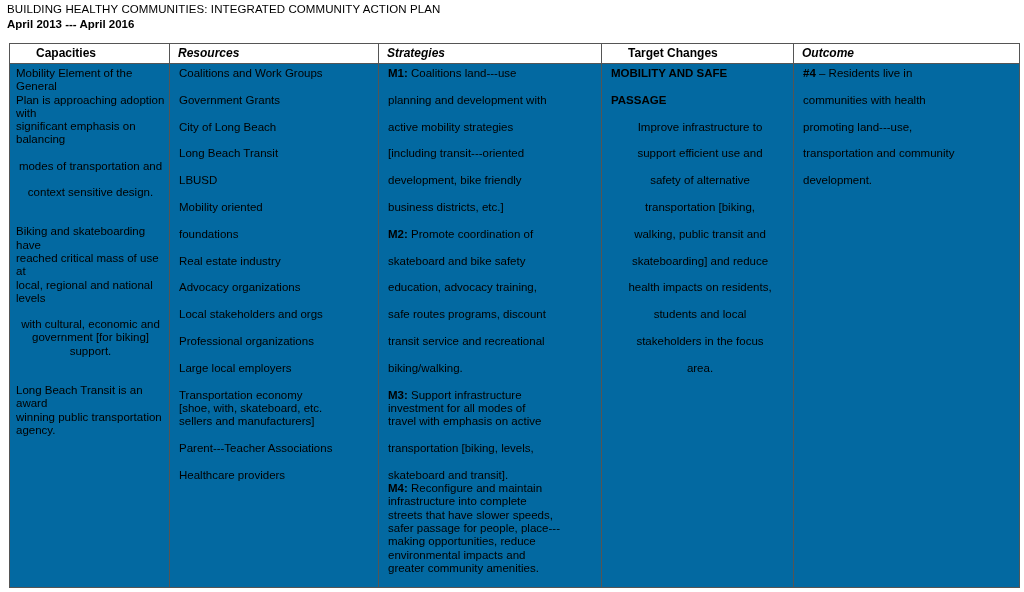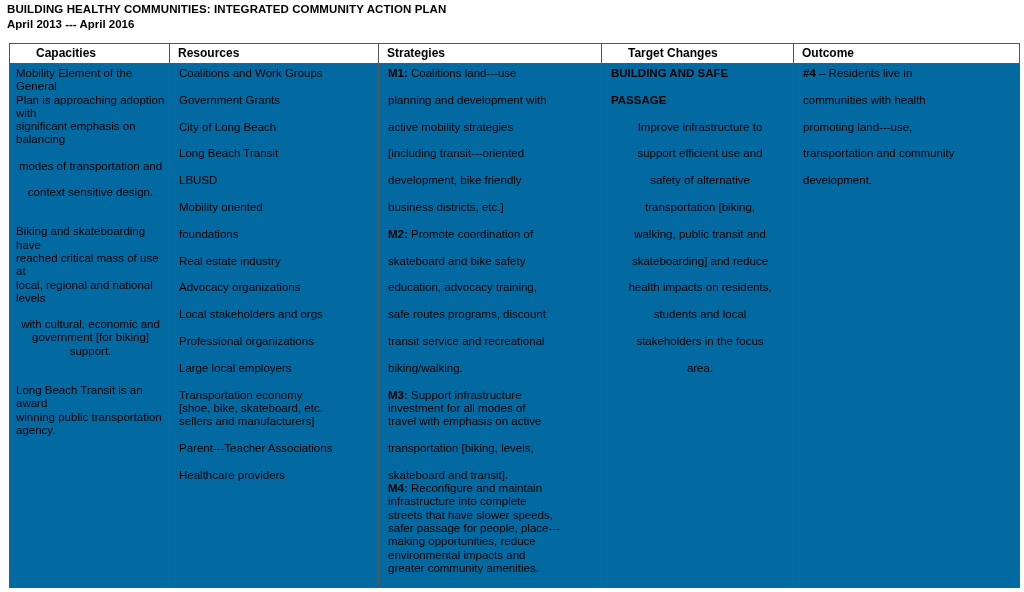--- a/index.html
+++ b/index.html
@@ -17,21 +17,21 @@
   .page {
     position: relative;
     width: 1024px;
     height: 592px;
   }
   .doc-title {
     position: absolute;
     left: 7px;
     top: 2px;
     font-size: 11.5px;
-    font-weight: bold;
+    font-weight: normal;
     letter-spacing: 0.1px;
     line-height: 15px;
     white-space: nowrap;
   }
   .doc-subtitle {
     position: absolute;
     left: 7px;
     top: 17px;
     font-size: 11.5px;
     font-weight: bold;
@@ -59,21 +59,21 @@
     border-right: 1px solid #555555;
     border-bottom: 1px solid #555555;
     font-size: 12px;
     font-weight: bold;
     text-align: left;
     padding: 1px 0 2px 26px;
     height: 16px;
     vertical-align: middle;
     background: #ffffff;
   }
-  .plan-table th.h2 { padding-left: 8px; }
+  .plan-table th.h2 { padding-left: 8px; font-style: italic; }
   .plan-table th.last { border-right: none; }
 
   .plan-table td {
     border-right: 1px solid #555555;
     vertical-align: top;
     padding: 0;
     background: #0369a1;
   }
   .plan-table td.last { border-right: none; }
 
@@ -183,21 +183,21 @@
             <p class="res-item">Long Beach Transit</p>
             <p class="res-item">LBUSD</p>
             <p class="res-item">Mobility oriented</p>
             <p class="res-item">foundations</p>
             <p class="res-item">Real estate industry</p>
             <p class="res-item">Advocacy organizations</p>
             <p class="res-item">Local stakeholders and orgs</p>
             <p class="res-item">Professional organizations</p>
             <p class="res-item">Large local employers</p>
             <p class="res-item">Transportation economy
-[shoe, bike, skateboard, etc.
+[shoe, with, skateboard, etc.
 sellers and manufacturers]</p>
             <p class="res-item">Parent---Teacher Associations</p>
             <p class="res-item">Healthcare providers</p>
           </div>
         </td>
 
         <td>
           <div class="cell-inner pad-l">
             <p class="blk nogap"><b>M1:</b><span> Coalitions land---use</span></p>
             <p class="blk">planning and development with</p>
@@ -224,21 +224,21 @@
 streets that have slower speeds,
 safer passage for people, place---
 making opportunities, reduce
 environmental impacts and
 greater community amenities.</span></p>
           </div>
         </td>
 
         <td>
           <div class="cell-inner pad-l">
-            <p class="tc-head">BUILDING AND SAFE</p>
+            <p class="tc-head">MOBILITY AND SAFE</p>
             <p class="tc-head">PASSAGE</p>
             <p class="tc-line">Improve infrastructure to</p>
             <p class="tc-line">support efficient use and</p>
             <p class="tc-line">safety of alternative</p>
             <p class="tc-line">transportation [biking,</p>
             <p class="tc-line">walking, public transit and</p>
             <p class="tc-line">skateboarding] and reduce</p>
             <p class="tc-line">health impacts on residents,</p>
             <p class="tc-line">students and local</p>
             <p class="tc-line">stakeholders in the focus</p>

